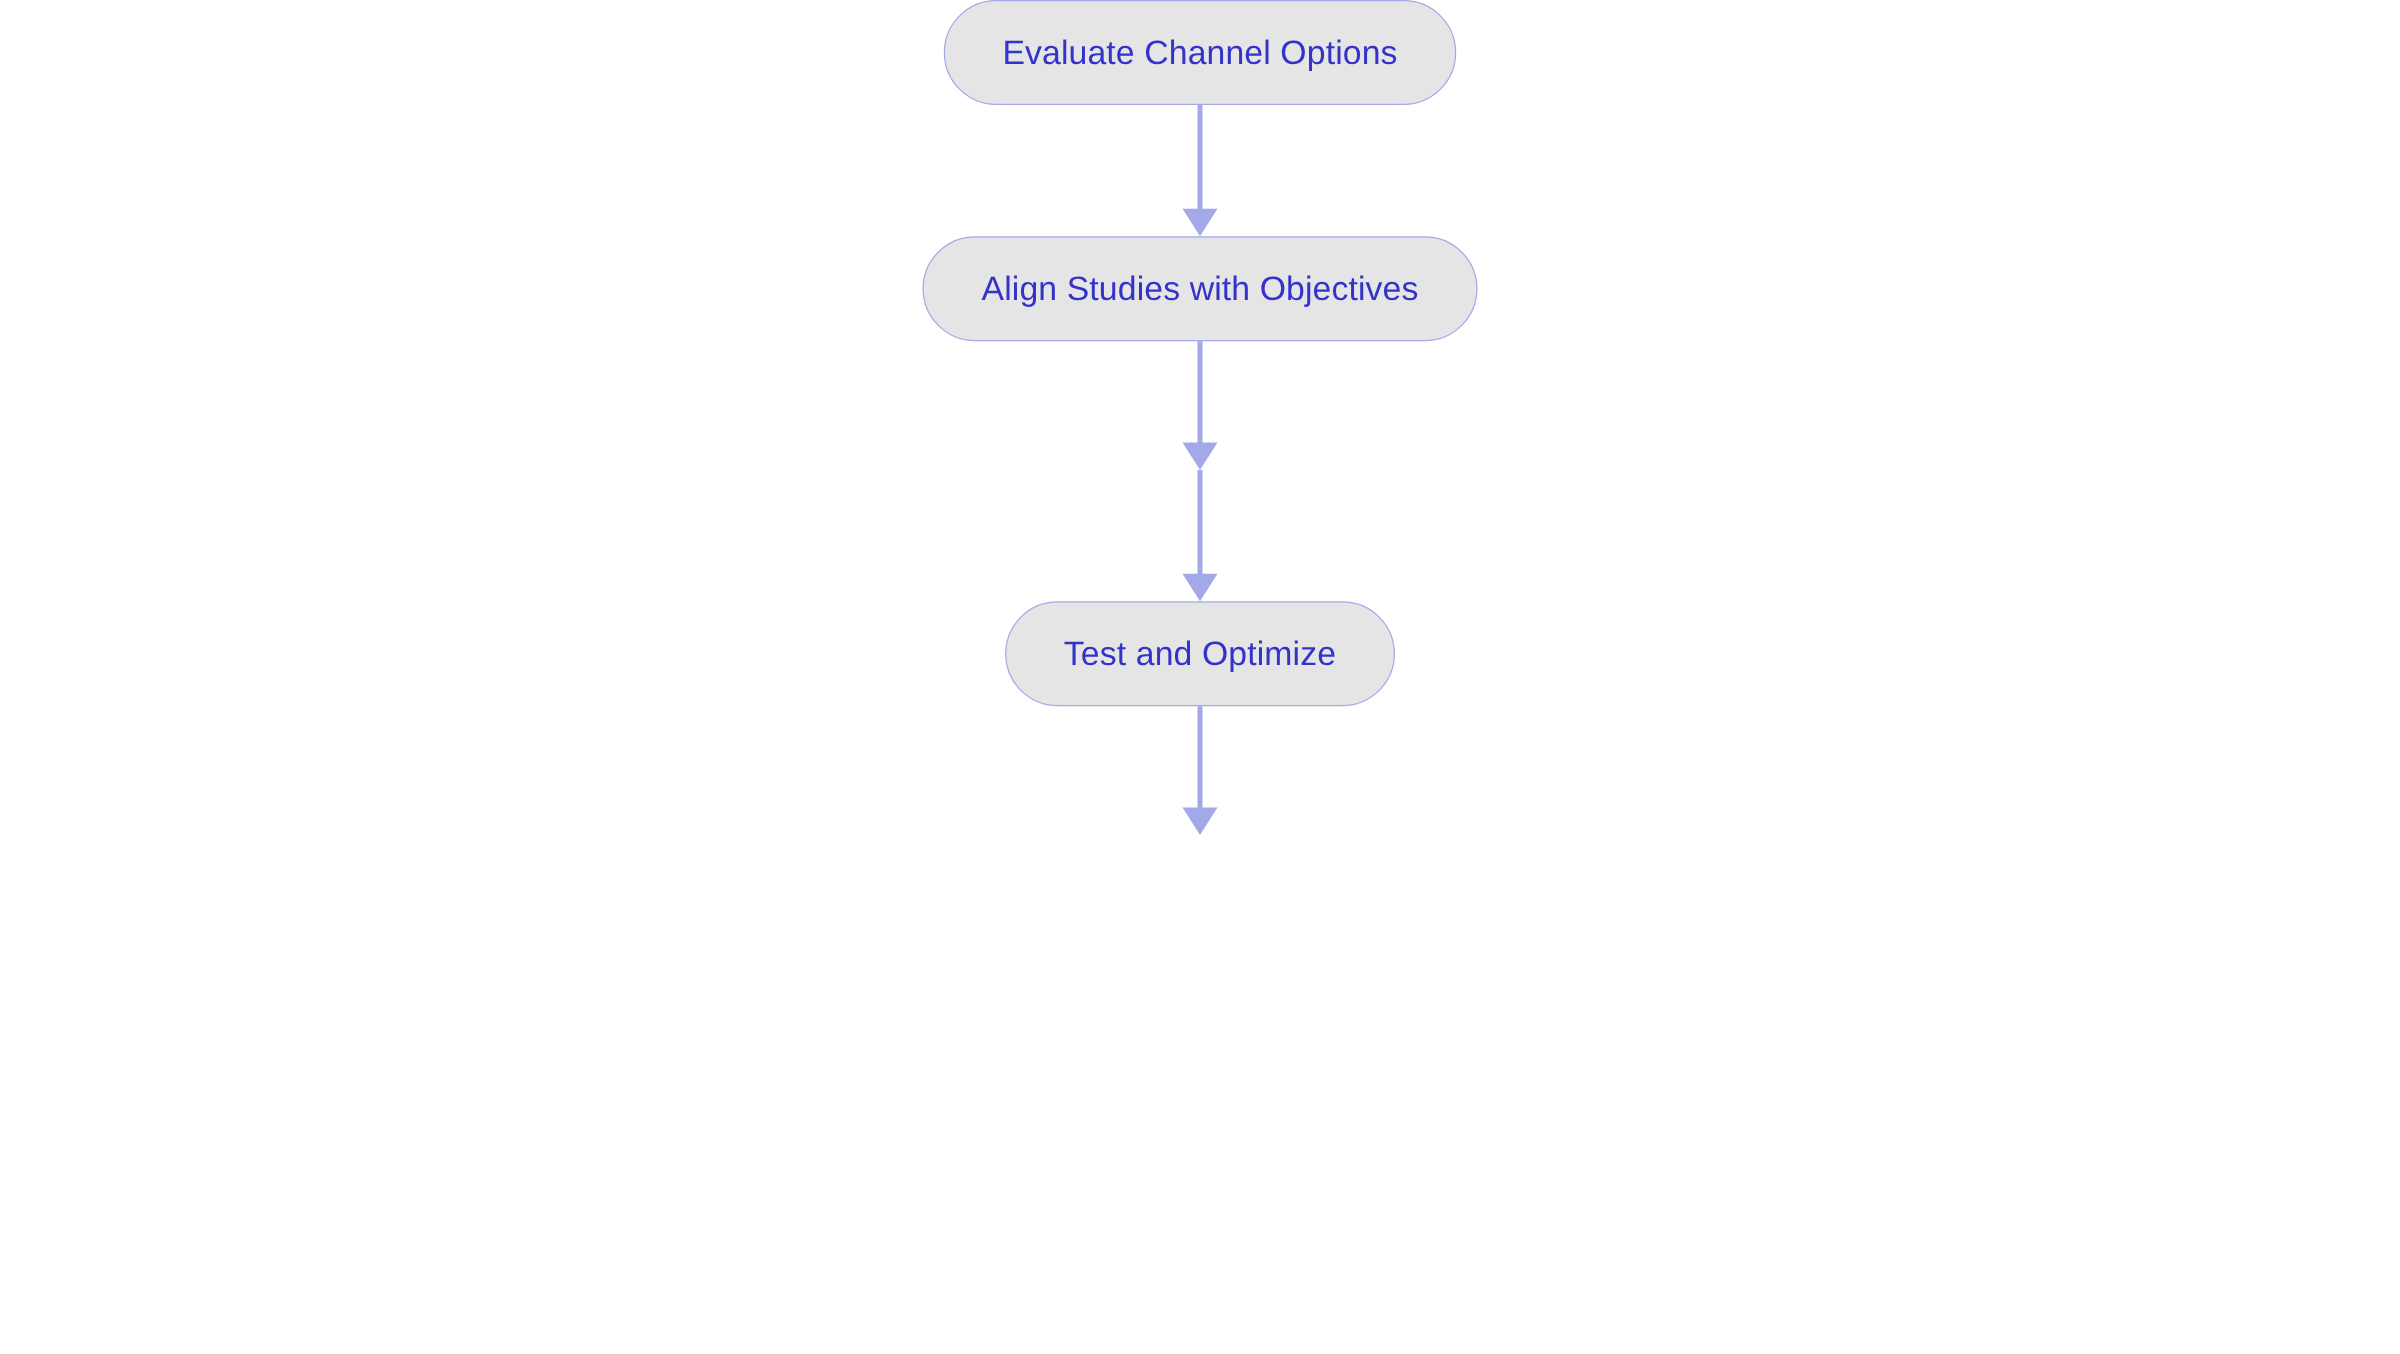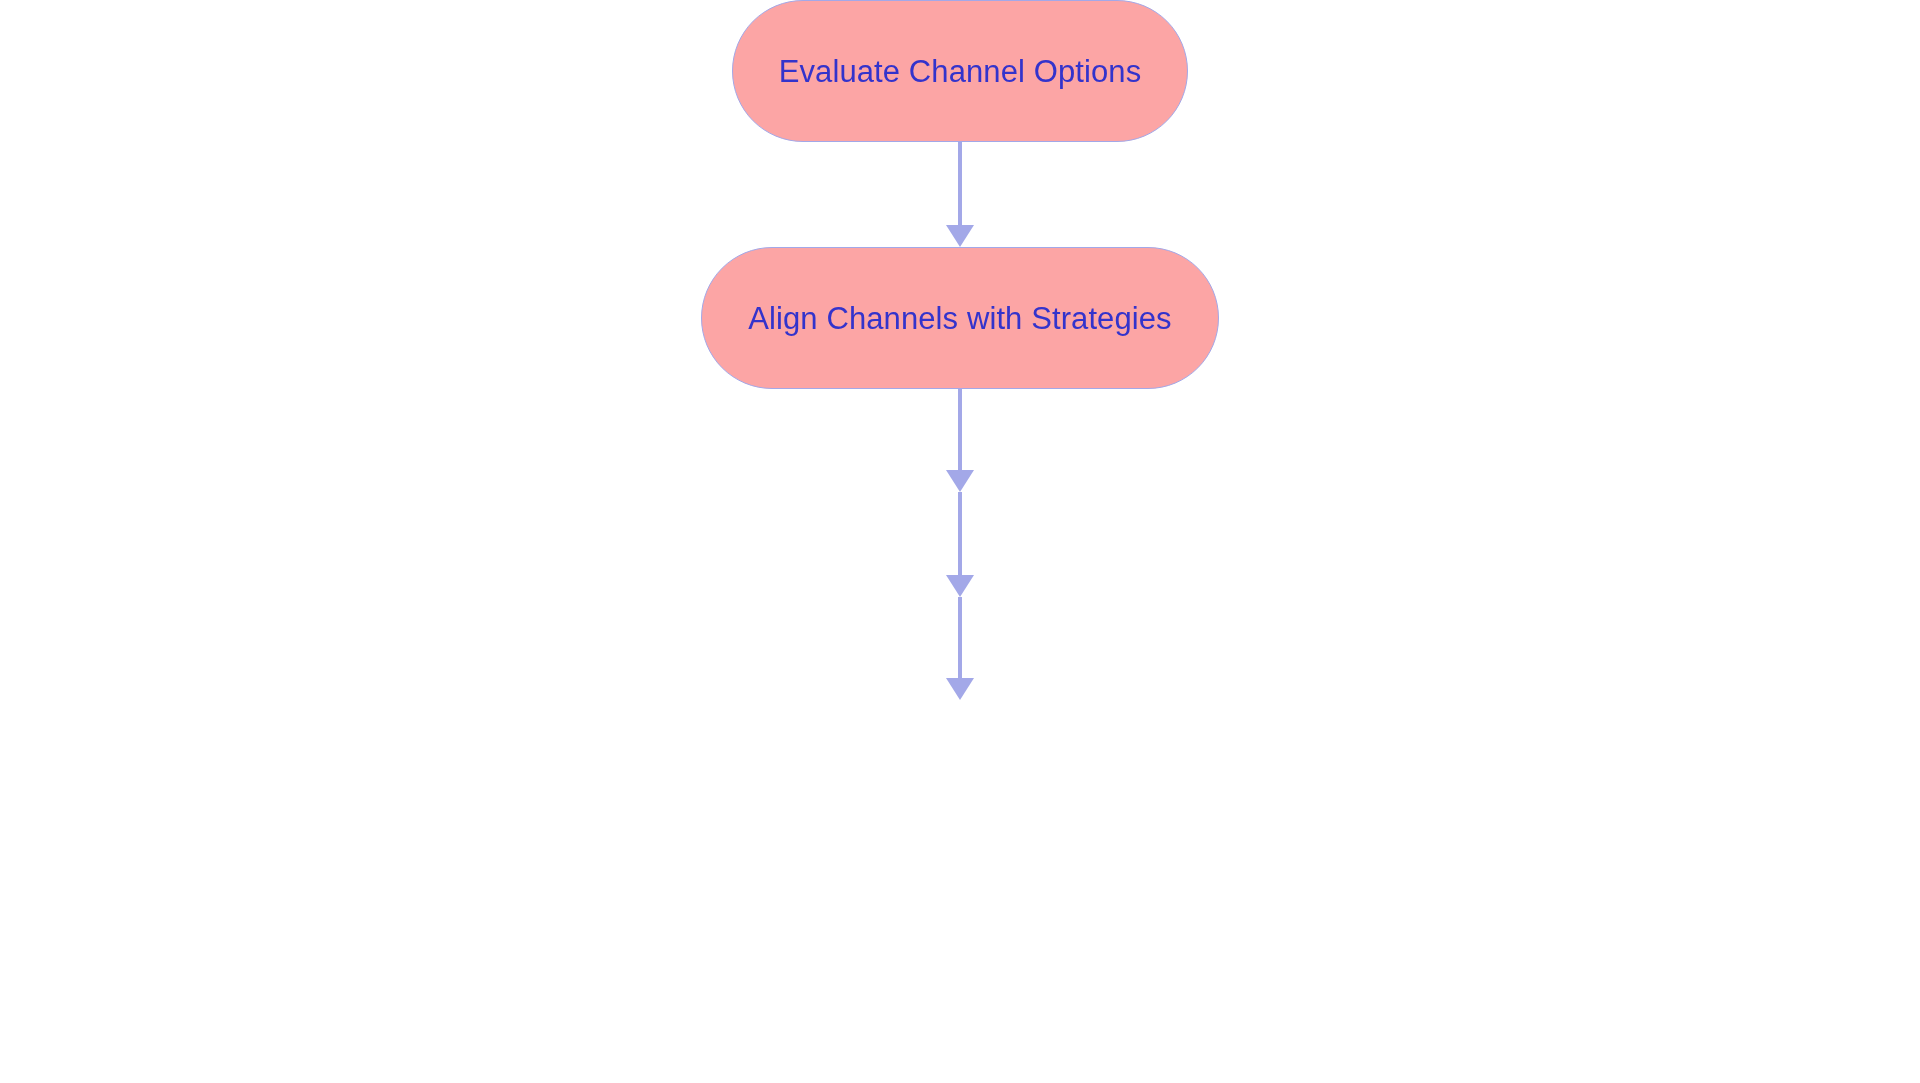--- a/index.html
+++ b/index.html
@@ -29,34 +29,34 @@
     width: 1920px;
     height: 1083px;
     display: flex;
     flex-direction: column;
     align-items: center;
     justify-content: flex-start;
   }
 
   .flow-node {
     box-sizing: border-box;
-    background: #fca5a5;
+    background: #e5e5e5;
     border: 1.6px solid #a3a8e8;
     border-radius: 9999px;
     color: #3333cc;
     display: flex;
     align-items: center;
     justify-content: center;
     text-align: center;
     white-space: nowrap;
-    font-size: 31px;
+    font-size: 27px;
     font-weight: 400;
     letter-spacing: 0.1px;
     line-height: 1;
-    height: 142px;
+    height: 84px;
     padding: 0 46px;
     user-select: none;
   }
 
   .flow-connector {
     position: relative;
     width: 40px;
     display: flex;
     flex-direction: column;
     align-items: center;
@@ -91,34 +91,37 @@
     <div class="flow-node">
       <span>Evaluate Channel Options</span>
     </div>
 
     <div class="flow-connector">
       <div class="connector-line gap-1"></div>
       <div class="connector-head"></div>
     </div>
 
     <div class="flow-node">
-      <span>Align Channels with Strategies</span>
+      <span>Align Studies with Objectives</span>
     </div>
 
     <div class="flow-connector">
       <div class="connector-line gap-2"></div>
       <div class="connector-head"></div>
     </div>
 
 
     <div class="flow-connector">
       <div class="connector-line gap-3"></div>
       <div class="connector-head"></div>
     </div>
 
+    <div class="flow-node">
+      <span>Test and Optimize</span>
+    </div>
 
     <div class="flow-connector">
       <div class="connector-line gap-4"></div>
       <div class="connector-head"></div>
     </div>
 
 
   </div>
 </div>
 

